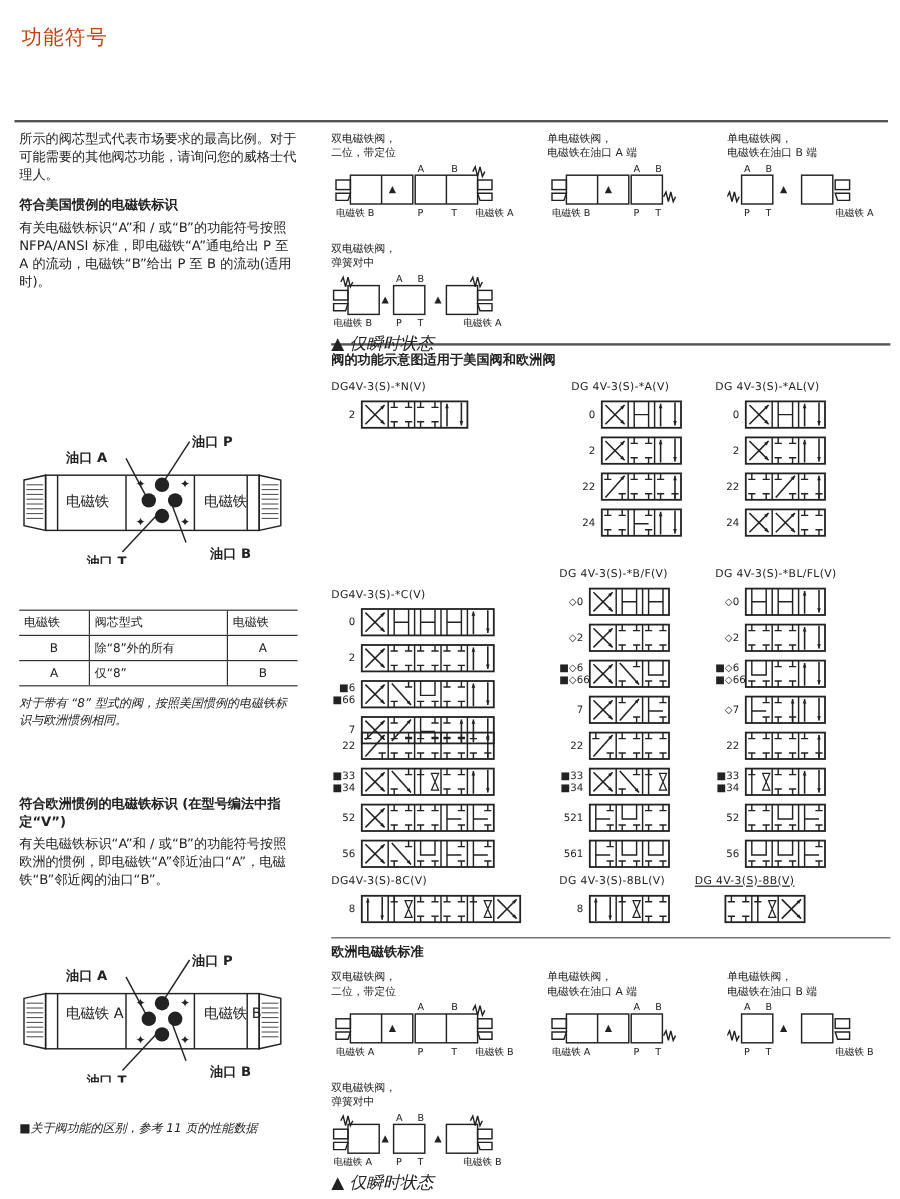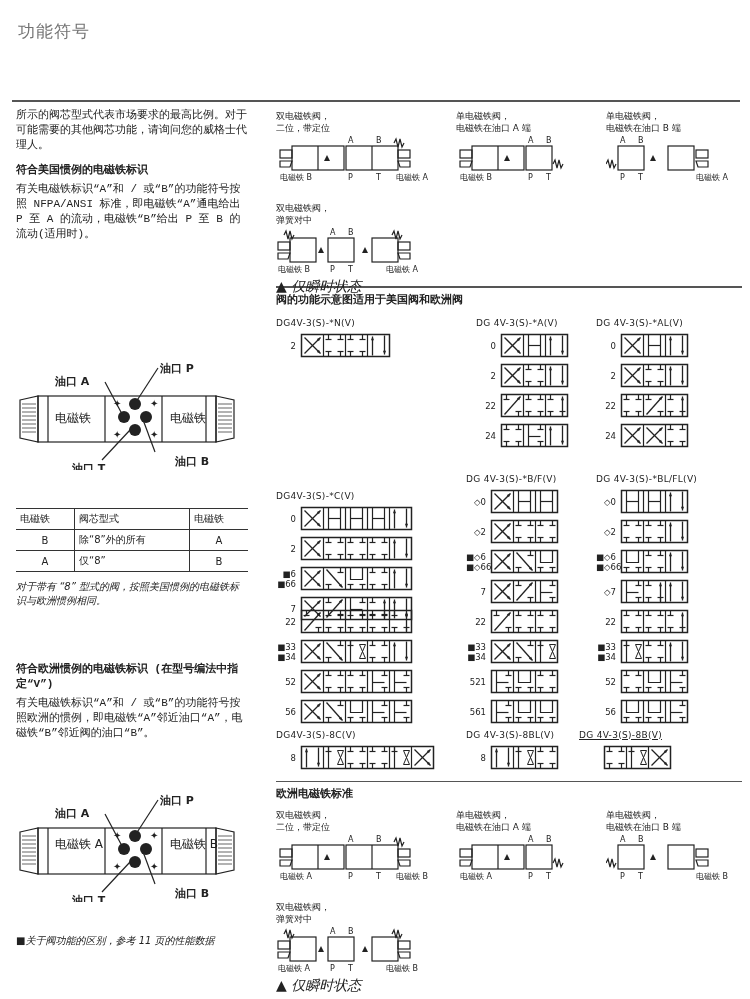--- a/index.html
+++ b/index.html
@@ -1,20 +1,20 @@
 <!DOCTYPE html>
 <html><head>
 <meta charset="utf-8">
 <style>
   * { box-sizing: border-box; margin: 0; padding: 0; }
   body { width: 750px; height: 999px; background: #fff; font-family: "DejaVu Sans", sans-serif; color: #222; position: relative; overflow: hidden; }
-  .page-title { position: absolute; left: 18px; top: 20px; font-size: 17px; color: #737373; letter-spacing: 1px; }
+  .page-title { position: absolute; left: 18px; top: 20px; font-size: 17px; color: #c2410c; letter-spacing: 1px; }
   .top-rule { position: absolute; left: 12px; top: 100px; width: 728px; height: 2px; background: #555; }
   .left-col { position: absolute; left: 16px; top: 108px; width: 232px; font-size: 11px; line-height: 15px; }
-  .left-col p { margin-bottom: 10px; font-family: Liberation Mono, monospace; }
+  .left-col p { margin-bottom: 10px; }
   .heading { font-weight: bold; font-size: 11px; }
   .diag { position: absolute; left: 10px; width: 235px; height: 110px; }
   .sol-table { position: absolute; left: 16px; top: 508px; width: 232px; border-collapse: collapse; font-size: 10px; }
   .sol-table td { border-top: 1px solid #333; border-bottom: 1px solid #333; padding: 3px 4px; }
   .sol-table td + td { border-left: 1px solid #333; }
   .sol-table td.c { text-align: center; }
   .note { position: absolute; left: 16px; font-size: 10px; font-style: italic; line-height: 14px; width: 232px; }
   .right-col { position: absolute; left: 276px; top: 106px; width: 466px; font-size: 10px; }
   .sec-title { font-size: 11px; font-weight: bold; margin-bottom: 4px; }
   .rule { height: 1.5px; background: #555; width: 100%; }

